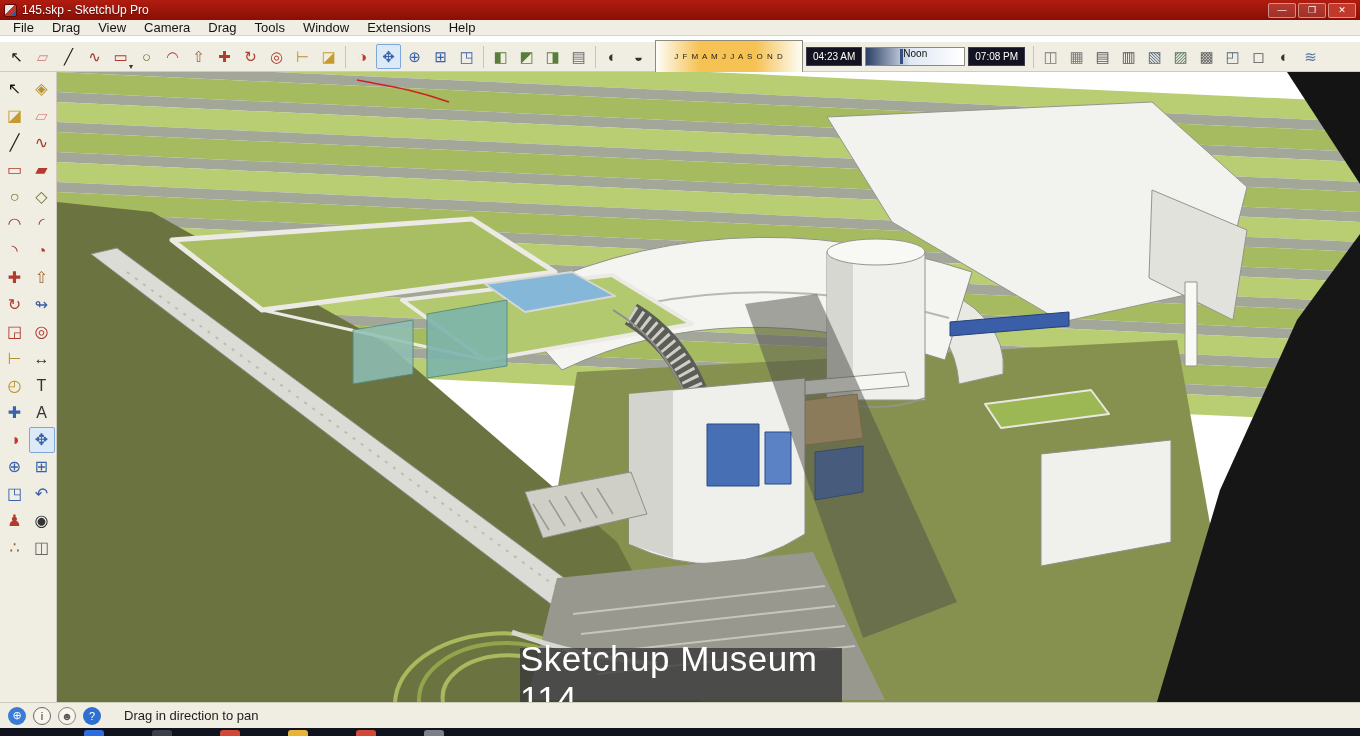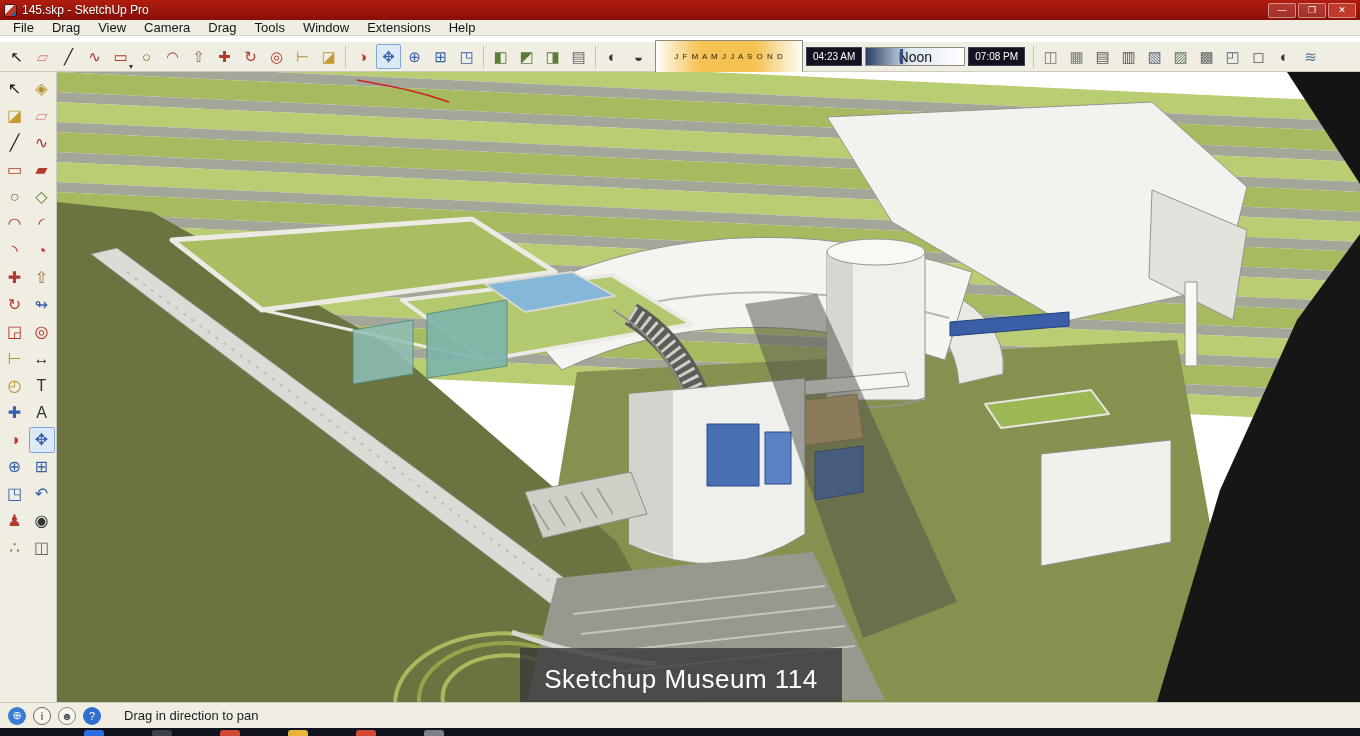--- a/index.html
+++ b/index.html
@@ -33,38 +33,38 @@
   .tool[data-pressed="true"] { background:#dce9f7; border-color:#7da7d8; }
   .tool[data-caret="true"]::after { content:"▾"; position:absolute; right:-1px; bottom:-3px;
     font-size:8px; color:#333; }
   .tb-sep { width:1px; height:22px; background:#c9c5b6; margin:0 4px; }
   .shadow-sec { display:flex; align-items:center; gap:3px; margin:0 4px; }
   .months { height:33px; min-width:148px; border:1px solid #8e8a7c; font-size:8px;
     letter-spacing:1px; display:flex; align-items:center; justify-content:center; color:#201a10;
     background:linear-gradient(90deg,#fdfdf8 0%,#f6c253 30%,#f6c253 68%,#fdfdf8 100%); }
   .time-box { background:#121220; color:#fff; font-size:10px; height:19px; padding:0 6px;
     display:flex; align-items:center; border:1px solid #3c3c50; }
-  .noon-slider { width:100px; height:19px; border:1px solid #8e8a7c; font-size:14px; color:#101010;
-    display:flex; align-items:center; justify-content:center; position:relative;
+  .noon-slider { width:100px; height:19px; border:1px solid #8e8a7c; font-size:10px; color:#101010;
+    display:flex; justify-content:center; position:relative;
     background:linear-gradient(90deg,#2b3f66,#dfe8f4 45%,#ffffff); }
   .noon-slider::after { content:""; position:absolute; left:34%; top:1px; bottom:1px; width:3px;
     background:#35507e; }
 
   
   .left-toolbar { position:absolute; top:72px; left:0; bottom:34px; width:57px; background:#f0ede3;
     border-right:1px solid #cfccbe; display:flex; flex-wrap:wrap; align-content:flex-start;
     padding:3px 1px; }
   .left-toolbar .tool { width:26px; height:26px; margin:0.5px; font-size:16px; }
 
   
   .viewport { position:absolute; left:57px; top:72px; right:0; bottom:34px; background:#fff;
     overflow:hidden; }
   .viewport svg { display:block; }
   .caption { position:absolute; left:463px; top:576px; width:322px; height:62px;
-    background:rgba(58,58,58,.82); color:#fff; font-size:26px; display:flex;
+    background:rgba(58,58,58,.82); color:#fff; font-size:35px; display:flex;
     align-items:center; justify-content:center; letter-spacing:.5px; }
 
   
   .statusbar { position:absolute; left:0; right:0; bottom:8px; height:26px; background:#f0ede3;
     border-top:1px solid #cfccbe; display:flex; align-items:center; padding:0 8px;
     font-size:13px; color:#1c1c1c; }
   .sicon { width:18px; height:18px; border-radius:50%; display:flex; align-items:center;
     justify-content:center; font-size:11px; margin-right:7px; }
   .hint { margin-left:16px; }
   .sb-right { margin-left:auto; display:flex; align-items:center; gap:8px; }

